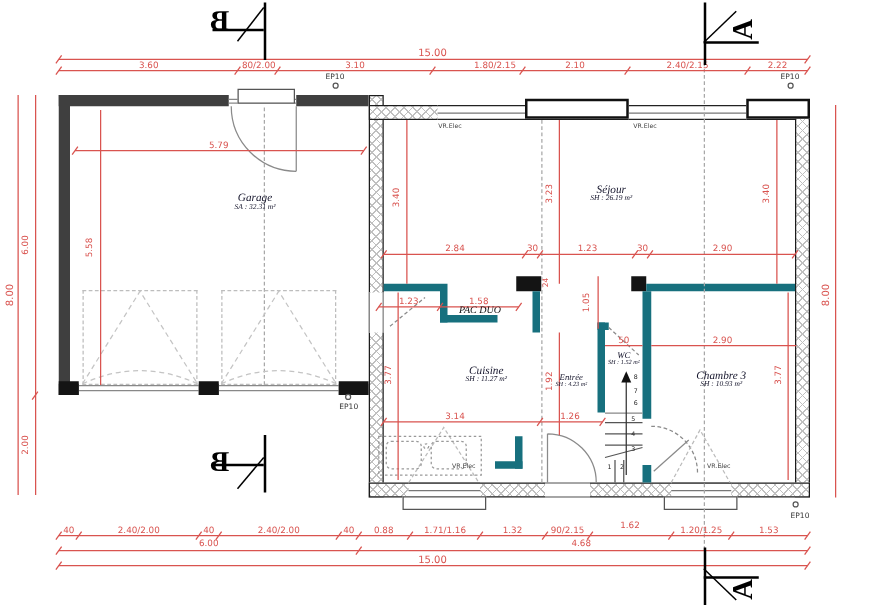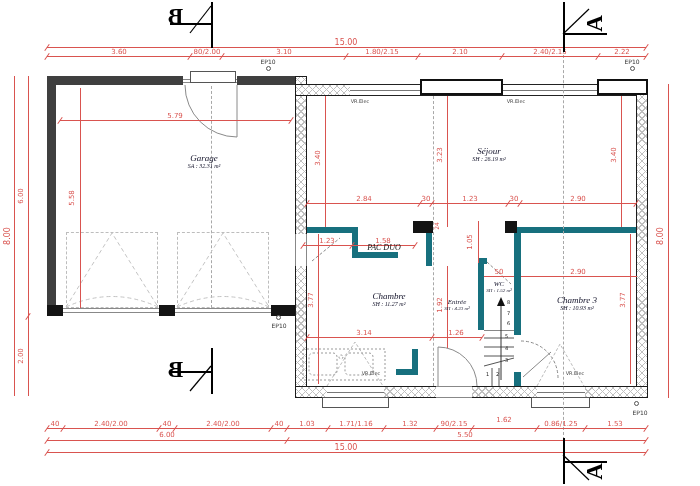--- a/index.html
+++ b/index.html
@@ -200,38 +200,38 @@
     <div class="tick" style="left:432px;top:337px"></div>
     <div class="tick" style="left:482px;top:337px"></div>
   <div class="tick" style="left:60px;top:120px"></div>
     <div class="tick" style="left:291px;top:120px"></div>
   <div class="tick" style="left:28px;top:316px"></div>
 
   <span class="dl big" style="left:346px;top:39px">15.00</span>
   <span class="dl" style="left:119px;top:49px">3.60</span>
   <span class="dl" style="left:207px;top:49px">80/2.00</span>
   <span class="dl" style="left:284px;top:49px">3.10</span>
-  <span class="dl" style="left:382px;top:49px">1.80/2.15</span>
+  <span class="dl" style="left:396px;top:49px">1.80/2.15</span>
   <span class="dl" style="left:460px;top:49px">2.10</span>
   <span class="dl" style="left:550px;top:49px">2.40/2.15</span>
   <span class="dl" style="left:622px;top:49px">2.22</span>
   <span class="dl" style="left:55px;top:421px">40</span>
   <span class="dl" style="left:111px;top:421px">2.40/2.00</span>
   <span class="dl" style="left:167px;top:421px">40</span>
   <span class="dl" style="left:223px;top:421px">2.40/2.00</span>
   <span class="dl" style="left:279px;top:421px">40</span>
-  <span class="dl" style="left:307px;top:421px">1.03</span>
+  <span class="dl" style="left:307px;top:421px">0.88</span>
   <span class="dl" style="left:356px;top:421px">1.71/1.16</span>
   <span class="dl" style="left:410px;top:421px">1.32</span>
   <span class="dl" style="left:454px;top:421px">90/2.15</span>
   <span class="dl" style="left:504px;top:417px">1.62</span>
-  <span class="dl" style="left:561px;top:421px">0.86/1.25</span>
+  <span class="dl" style="left:561px;top:421px">1.20/1.25</span>
   <span class="dl" style="left:615px;top:421px">1.53</span>
   <span class="dl" style="left:167px;top:432px">6.00</span>
-  <span class="dl" style="left:465px;top:432px">5.50</span>
+  <span class="dl" style="left:465px;top:432px">4.68</span>
   <span class="dl big" style="left:346px;top:444px">15.00</span>
   <span class="dl rot big" style="left:8px;top:236px">8.00</span>
   <span class="dl rot" style="left:21px;top:196px">6.00</span>
   <span class="dl rot" style="left:21px;top:356px">2.00</span>
   <span class="dl rot big" style="left:661px;top:236px">8.00</span>
   <span class="dl" style="left:175px;top:113px">5.79</span>
   <span class="dl rot" style="left:72px;top:198px">5.58</span>
   <span class="dl rot" style="left:318px;top:158px">3.40</span>
   <span class="dl rot" style="left:440px;top:155px">3.23</span>
   <span class="dl rot" style="left:614px;top:155px">3.40</span>
@@ -254,21 +254,21 @@
 
   <div class="room" style="left:204px;top:153px">
     <span class="nm">Garage</span>
     <span class="ar">SA : 32.31 m²</span>
   </div>
   <div class="room" style="left:489px;top:146px">
     <span class="nm">Séjour</span>
     <span class="ar">SH : 26.19 m²</span>
   </div>
   <div class="room" style="left:389px;top:291px">
-    <span class="nm">Chambre</span>
+    <span class="nm">Cuisine</span>
     <span class="ar">SH : 11.27 m²</span>
   </div>
   <div class="room small" style="left:457px;top:298px">
     <span class="nm">Entrée</span>
     <span class="ar">SH : 4.23 m²</span>
   </div>
   <div class="room small" style="left:499px;top:280px">
     <span class="nm">WC</span>
     <span class="ar">SH : 1.52 m²</span>
   </div>

